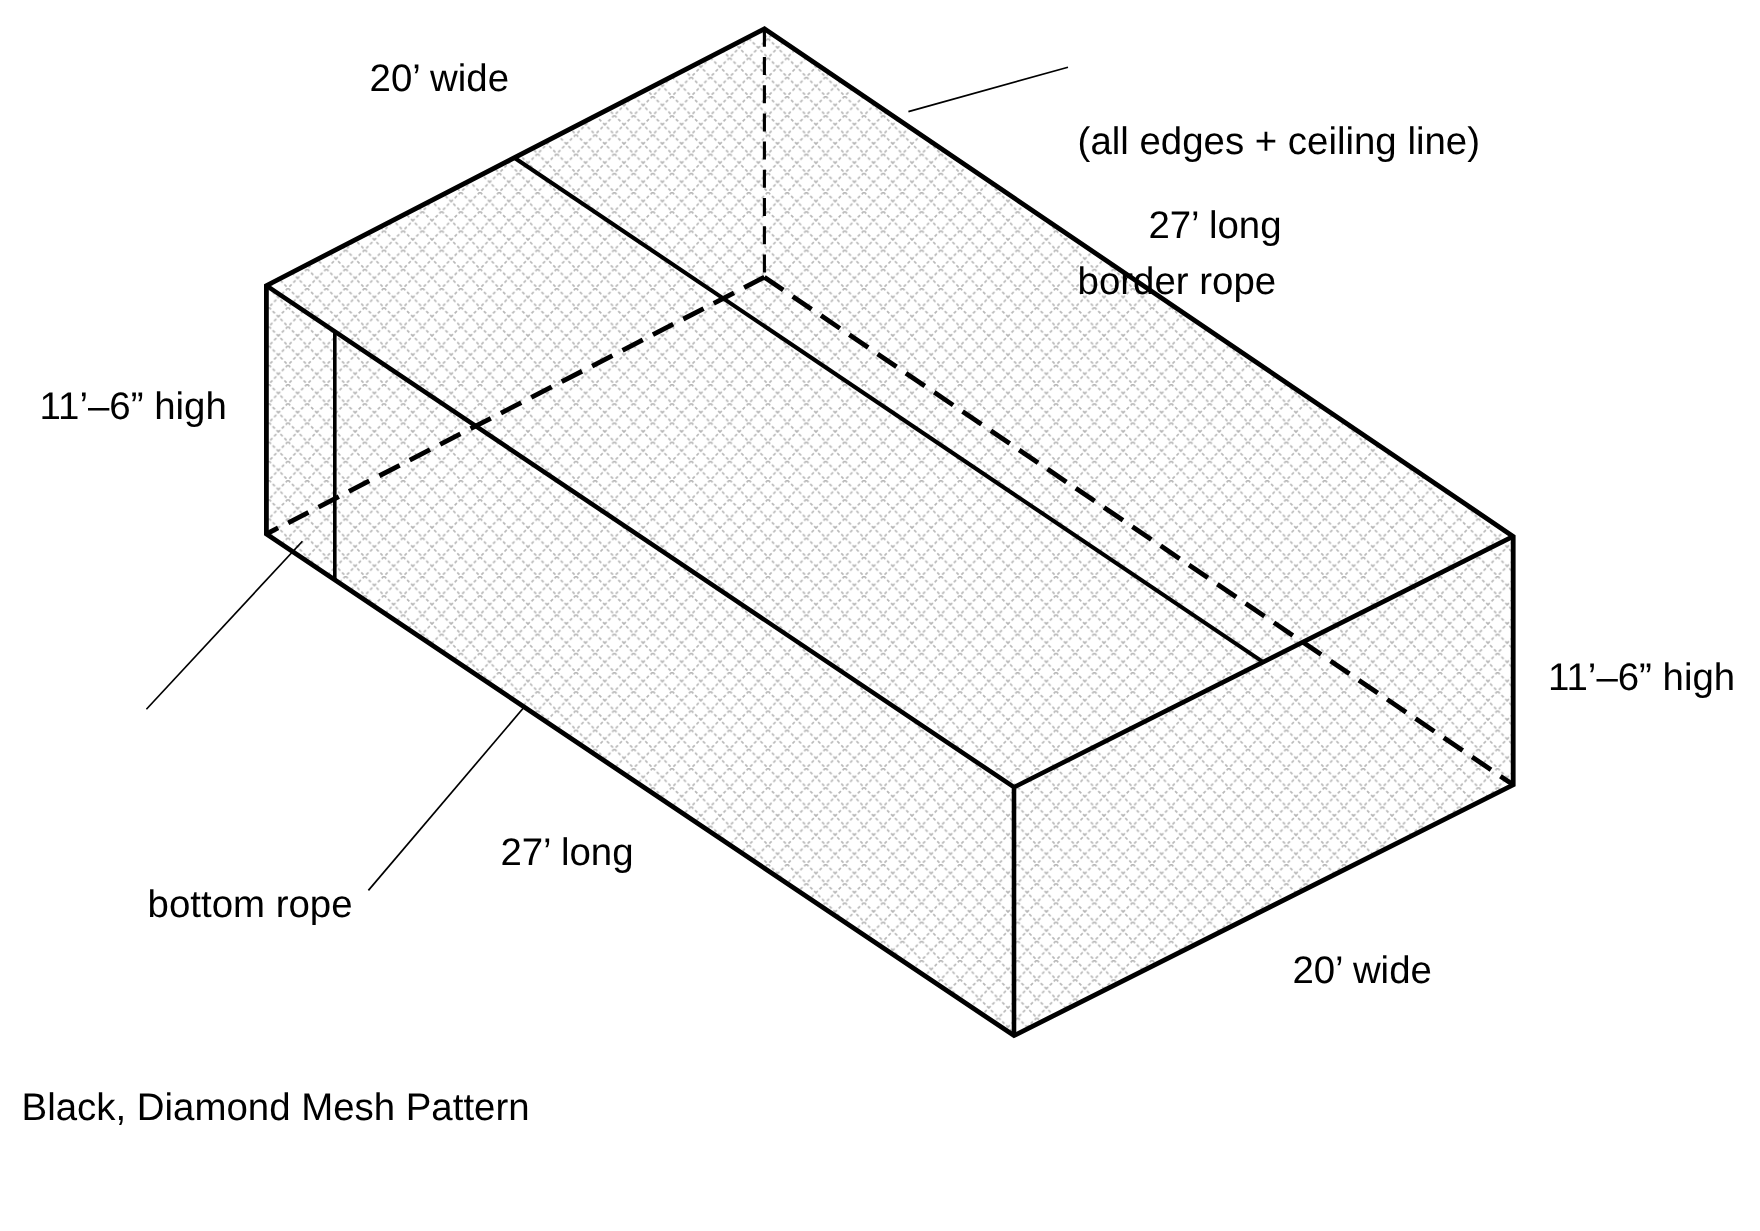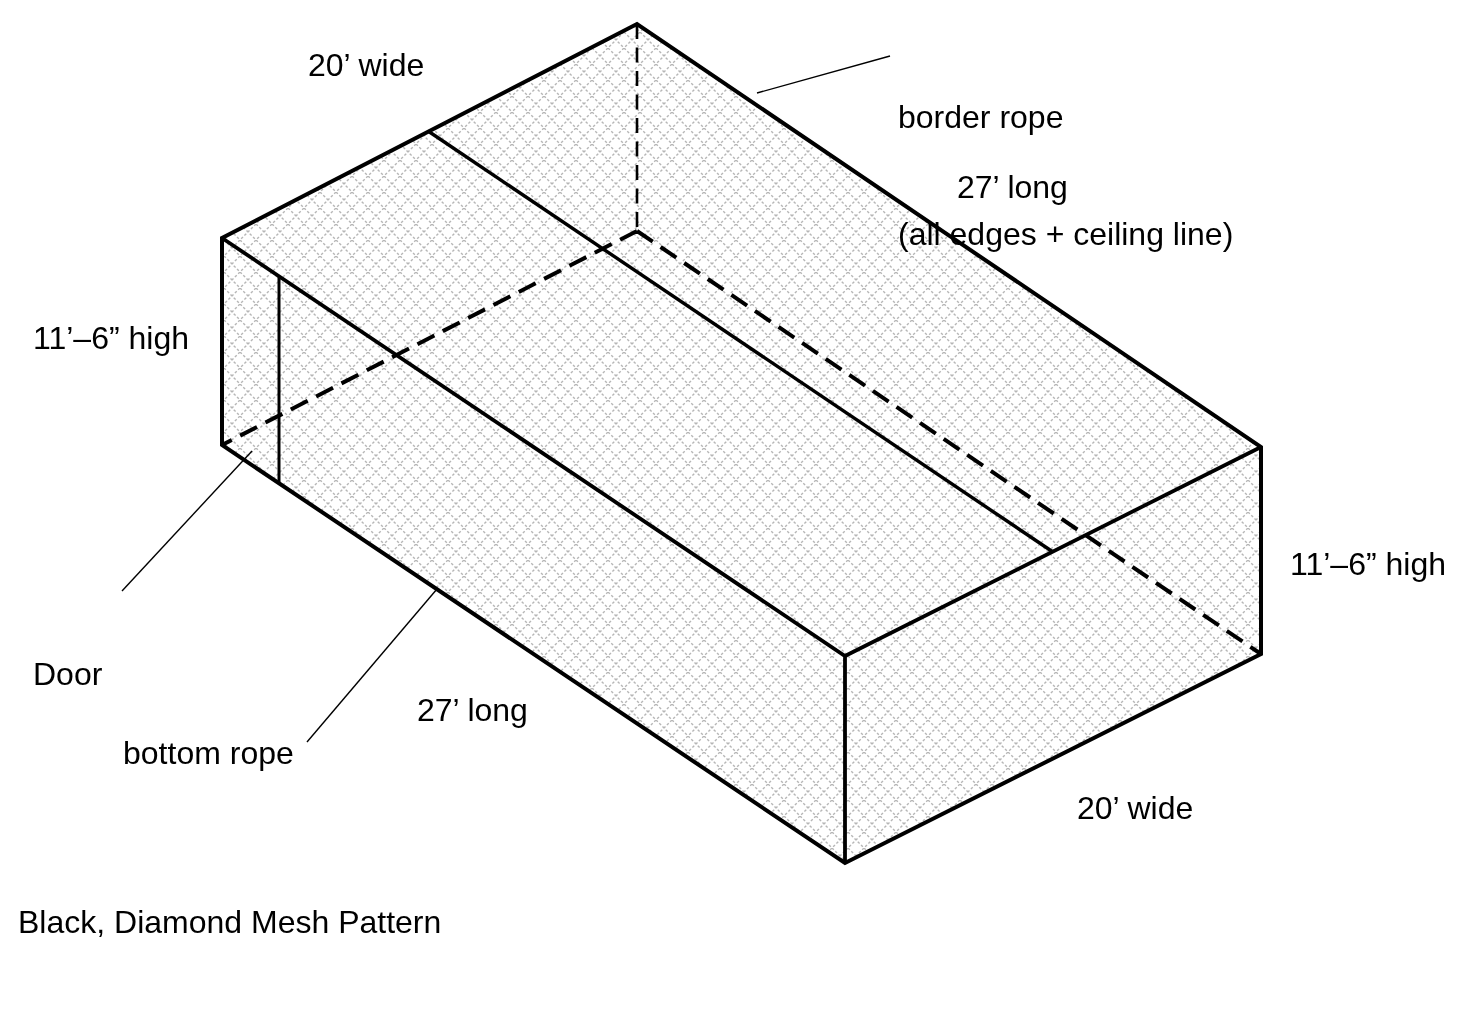--- a/index.html
+++ b/index.html
@@ -73,32 +73,31 @@
     <path class="edge outline" d="M637,24 L222,238 L222,445 L845,863 L1261,654 L1261,447 Z"></path>
 
     <path class="edge leader" d="M890,56 L757,93"></path>
     <path class="edge leader" d="M122,591 L252,451"></path>
     <path class="edge leader" d="M307,742 L437,589"></path>
   </svg>
 
   <div class="label lbl-top-width">20’ wide</div>
 
   <div class="label lbl-border-rope">
+    <div>(all edges + ceiling line)</div>
     <div>border rope</div>
-    <div>(all edges + ceiling line)</div>
   </div>
 
   <div class="label lbl-top-length">27’ long</div>
 
   <div class="label lbl-left-height">11’–6” high</div>
 
   <div class="label lbl-right-height">11’–6” high</div>
 
   <div class="label lbl-door">
-    <div>Door</div>
   </div>
 
   <div class="label lbl-bottom-length">27’ long</div>
 
   <div class="label lbl-bottom-rope">bottom rope</div>
 
   <div class="label lbl-bottom-width" style="left:1077px;top:790px;">20’ wide</div>
 
   <div class="label lbl-specs">
     <div>Black, Diamond Mesh Pattern</div>

